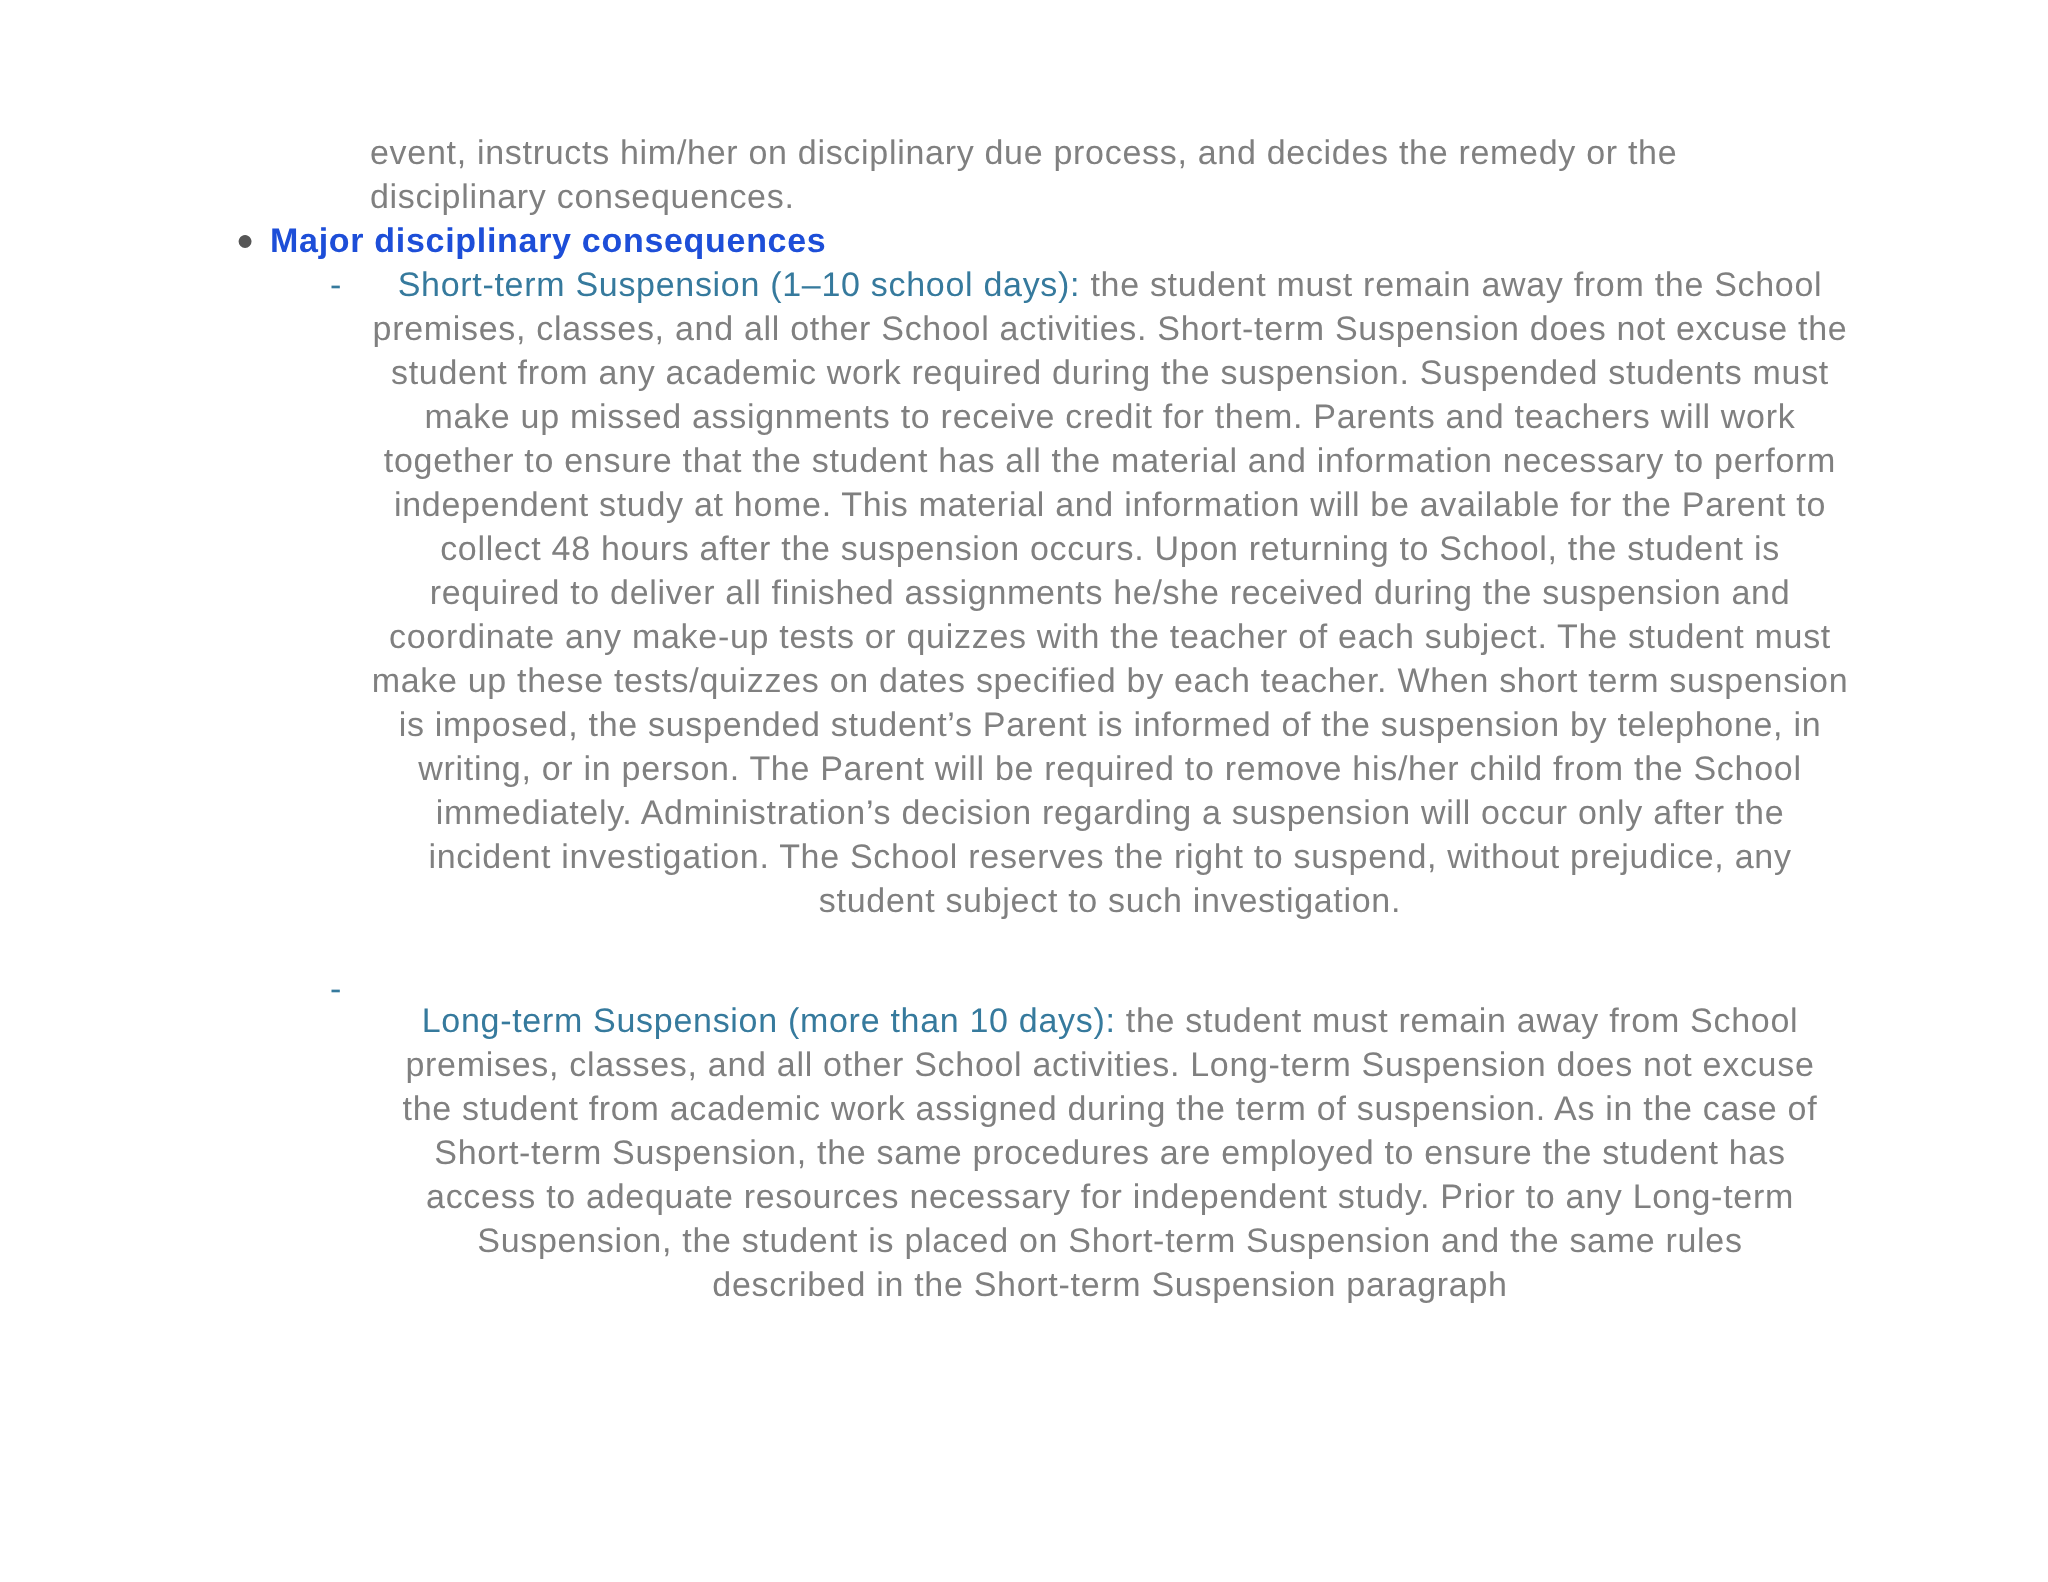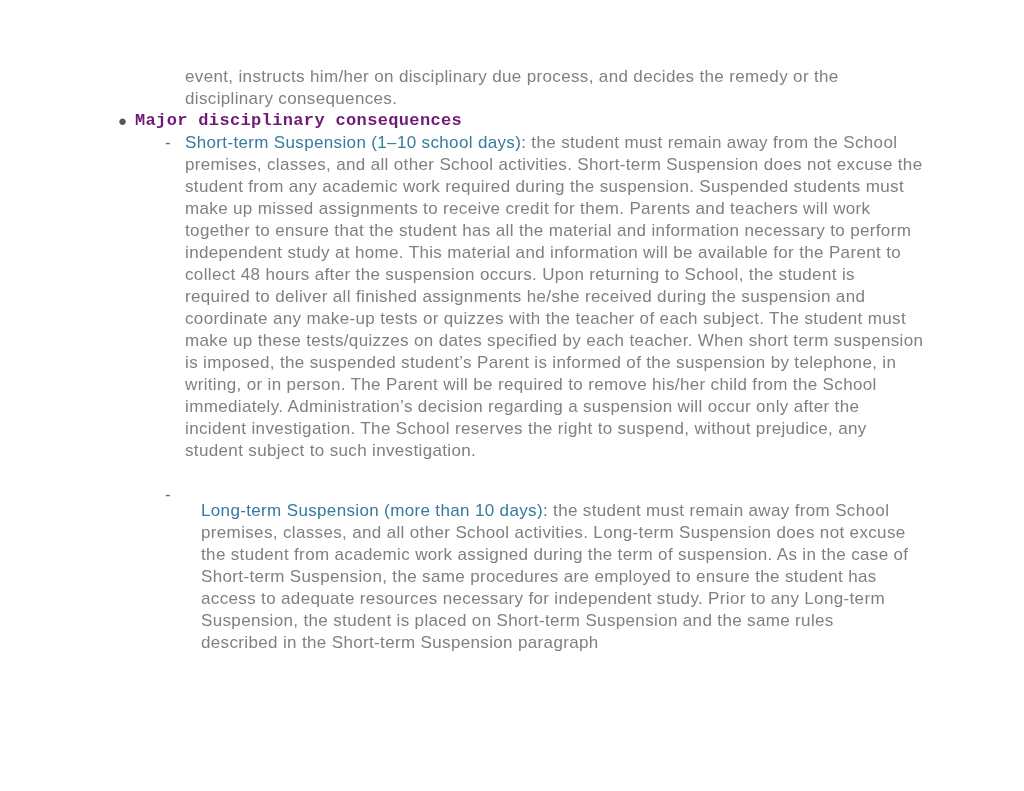--- a/index.html
+++ b/index.html
@@ -35,39 +35,39 @@
   }
   .bullet-marker {
     width: 17px;
     flex: 0 0 17px;
     color: #565656;
     font-weight: bold;
     font-size: 15px;
   }
   .bullet-label {
     font-weight: bold;
-    color: #701a75;
-    font-family: Liberation Mono, monospace;
+    color: #1d4ed8;
   }
   .dash-item {
     display: flex;
     align-items: flex-start;
     margin: 0 0 0 165px;
     width: 760px;
   }
   .dash-item + .dash-item {
     margin-top: 22px;
   }
   .dash-marker {
     width: 20px;
     flex: 0 0 20px;
     color: #367a9d;
   }
   .item-text {
     width: 740px;
+    text-align: center;
   }
   .item-lead {
     color: #367a9d;
   }
   .item-body {
     color: #808080;
   }
 </style>
 </head>
 <body>

